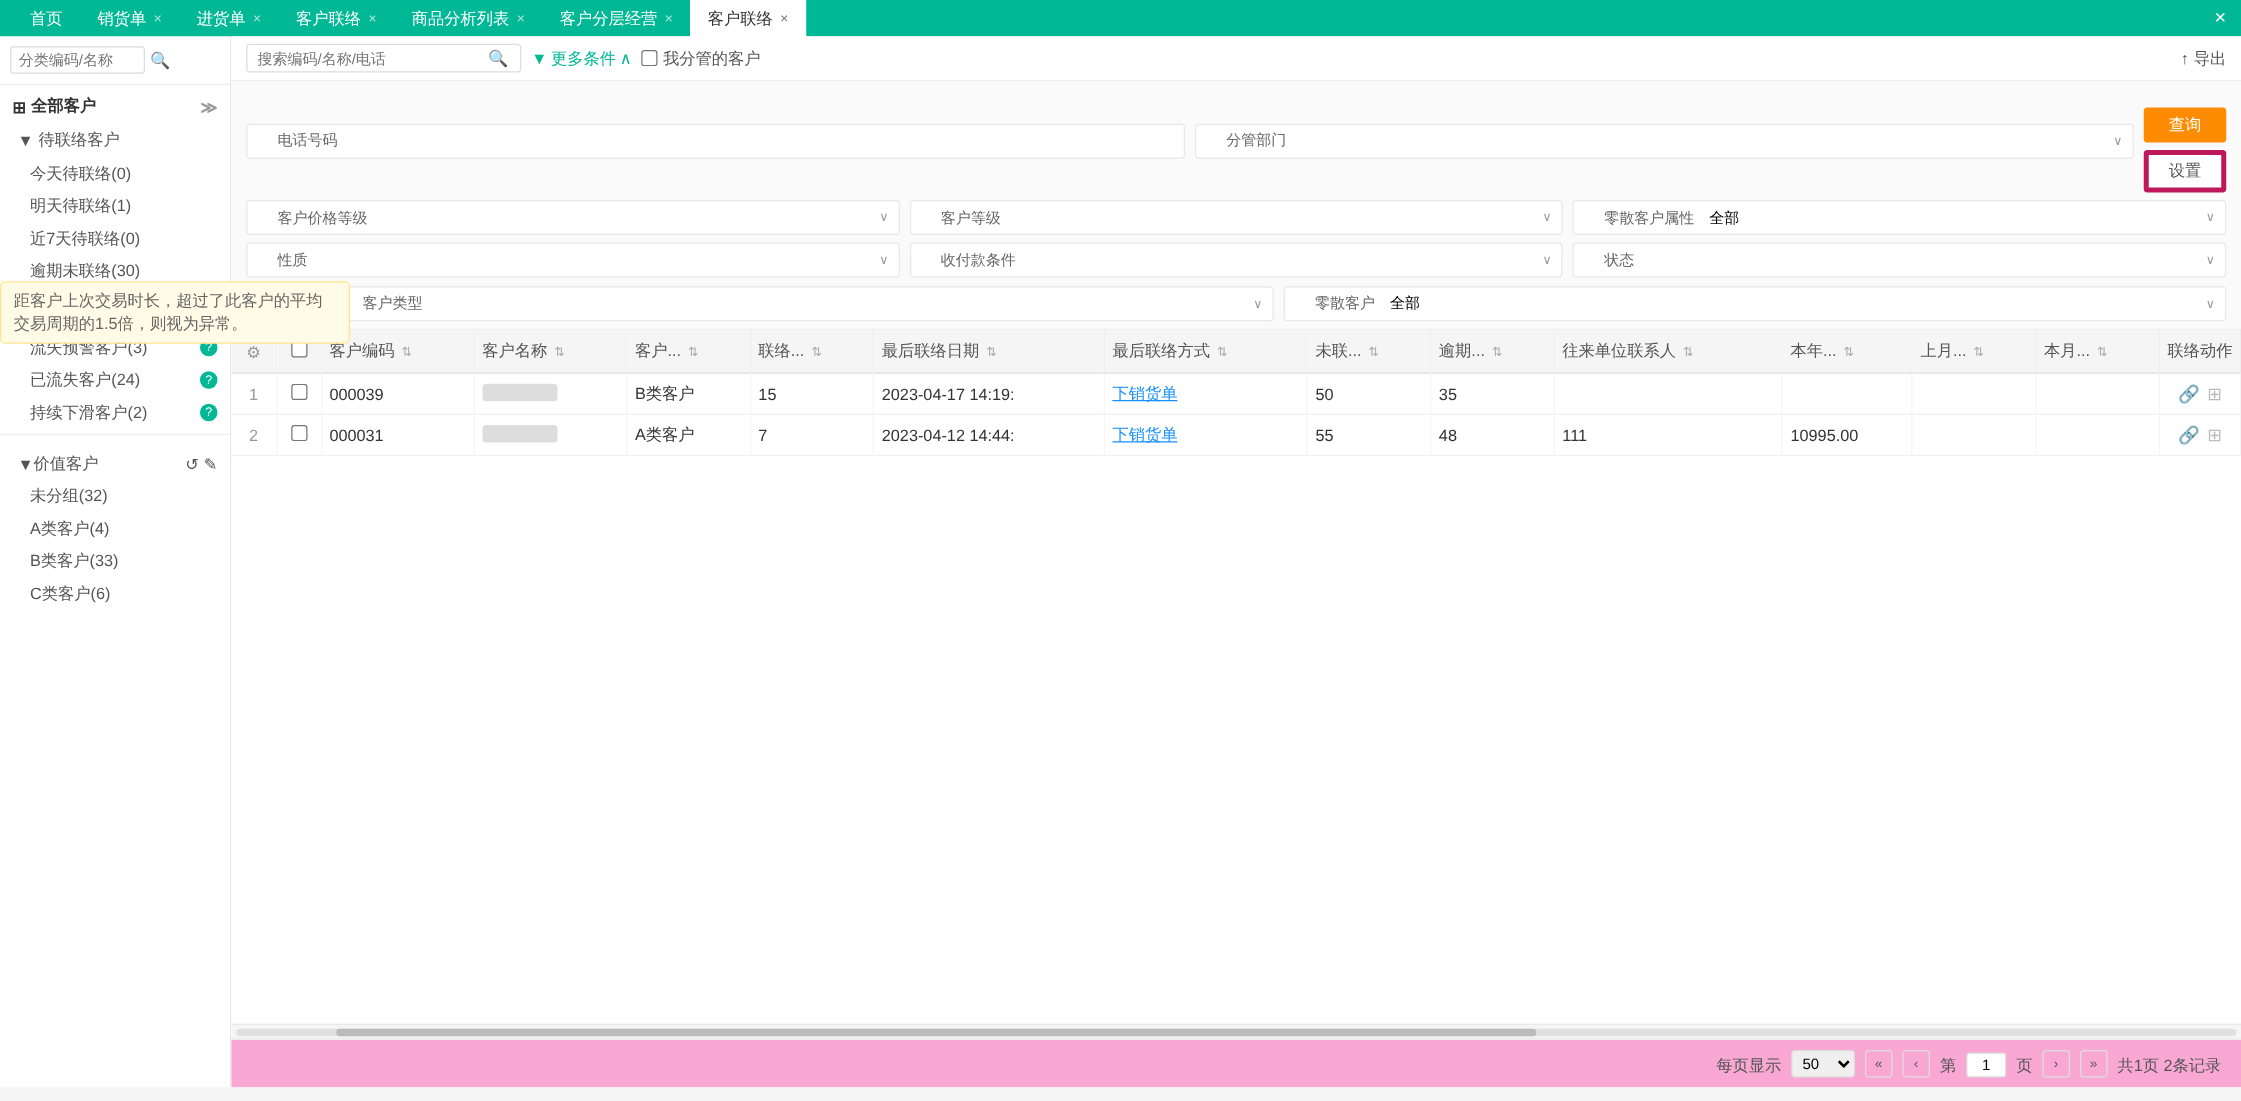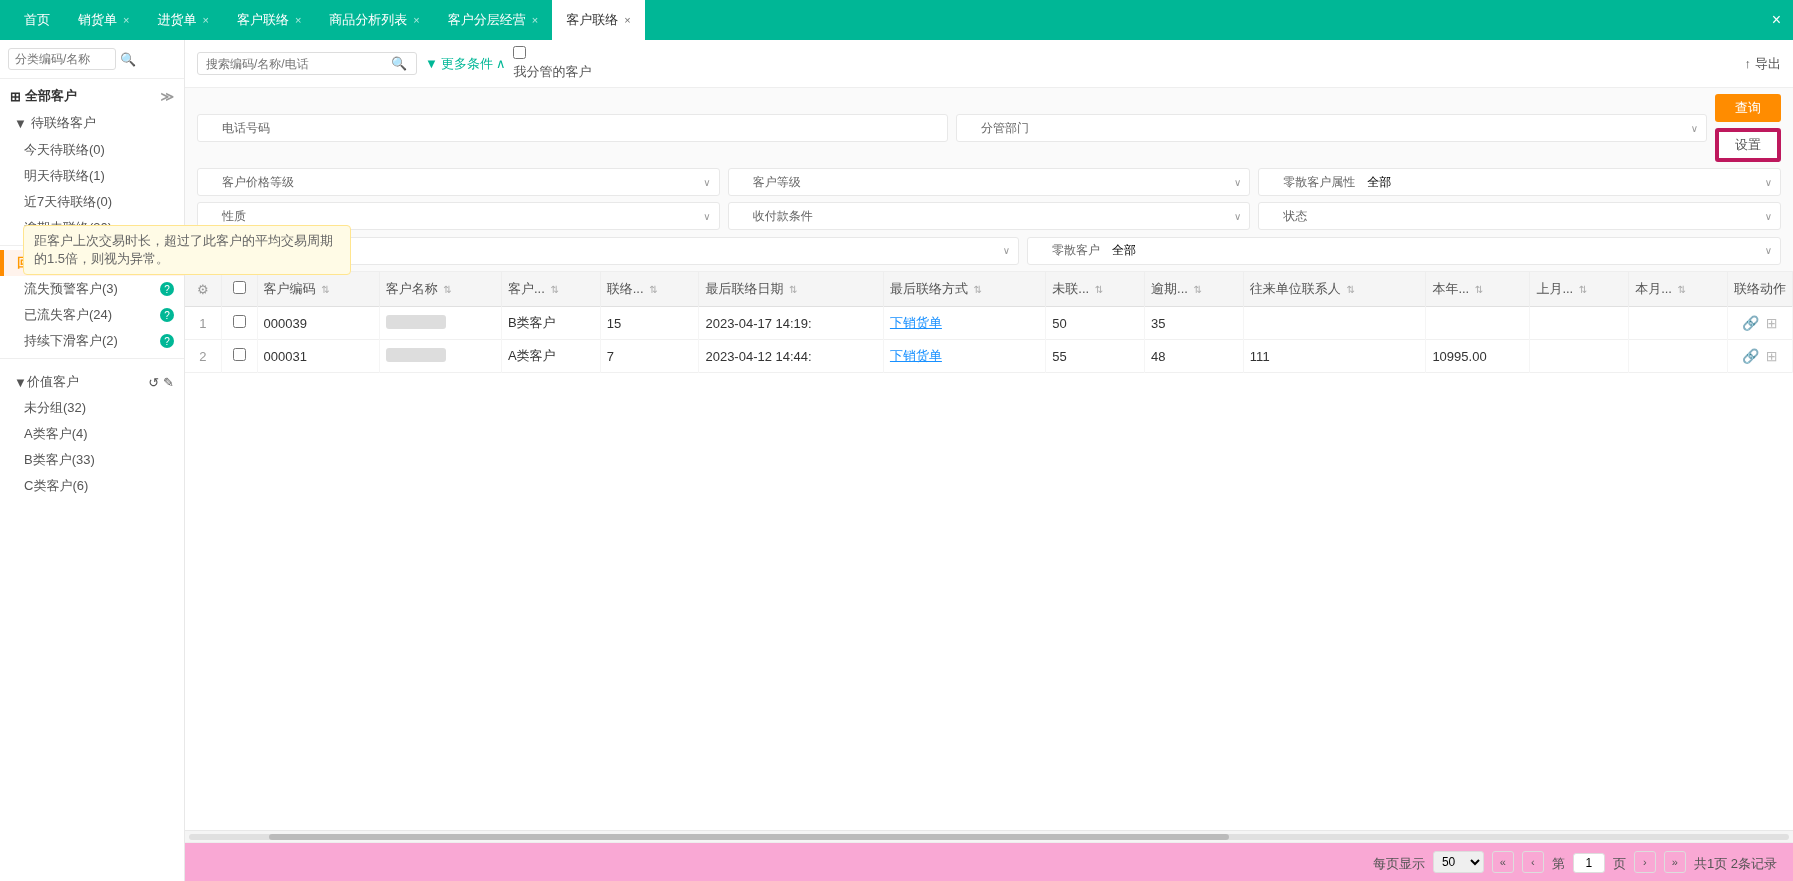--- a/index.html
+++ b/index.html
@@ -1,21 +1,21 @@
 <!DOCTYPE html>
 <html><head>
   <meta charset="utf-8">
   <style>
     * { box-sizing: border-box; margin: 0; padding: 0; font-family: 'Microsoft YaHei', Arial, sans-serif; font-size: 13px; }
     body { background: #f5f5f5; overflow: hidden; }
 
     
     .top-nav {
       background: #00b796;
-      height: 40px;
+      height: 29px;
       display: flex;
       align-items: center;
       padding: 0 10px;
       color: #fff;
       position: relative;
     }
     .top-nav .nav-item {
       padding: 0 14px;
       height: 40px;
       display: flex;
@@ -136,26 +136,25 @@
     .more-conditions {
       display: flex;
       align-items: center;
       color: #00b796;
       cursor: pointer;
       font-size: 12px;
       gap: 3px;
     }
     .my-customer {
       display: flex;
-      align-items: flex-start;
+      align-items: center;
       gap: 4px;
       font-size: 12px;
       color: #555;
       cursor: pointer;
-      flex-direction: column;
     }
     .my-customer input[type=checkbox] { cursor: pointer; }
     .export-btn {
       margin-left: auto;
       display: flex;
       align-items: center;
       gap: 4px;
       color: #555;
       cursor: pointer;
       font-size: 12px;
@@ -285,36 +284,36 @@
       border-radius: 3px;
       padding: 4px 16px;
       cursor: pointer;
       font-size: 13px;
       margin-top: 4px;
     }
     .btn-group {
       display: flex;
       flex-direction: column;
       gap: 2px;
+      margin-top: 15px;
     }
 
     
     .tooltip-box {
       position: absolute;
       left: 0;
       top: 225px;
       background: #fffbe6;
       border: 1px solid #ffe58f;
       border-radius: 4px;
       padding: 6px 10px;
       font-size: 12px;
       color: #666;
       z-index: 100;
-      width: 328px;
-      margin-left: 23px;
+      width: 280px;
     }
 
     
     .orange-bar {
       width: 4px;
       background: #ff8c00;
       position: absolute;
       left: 0;
       top: 0;
       bottom: 0;

